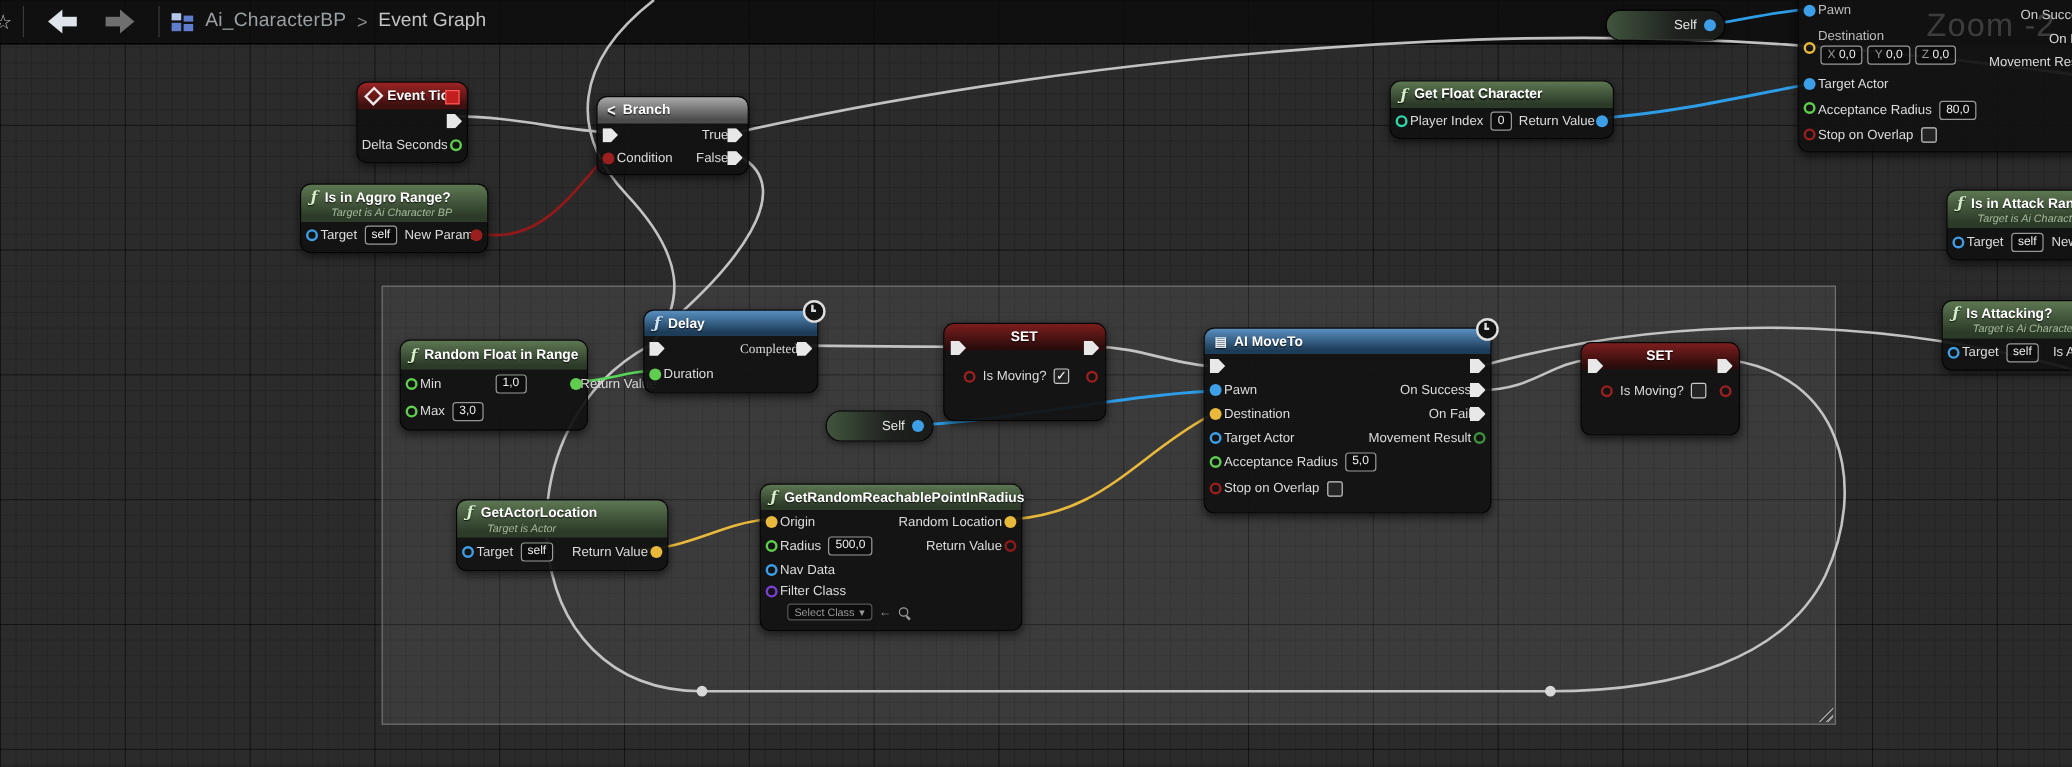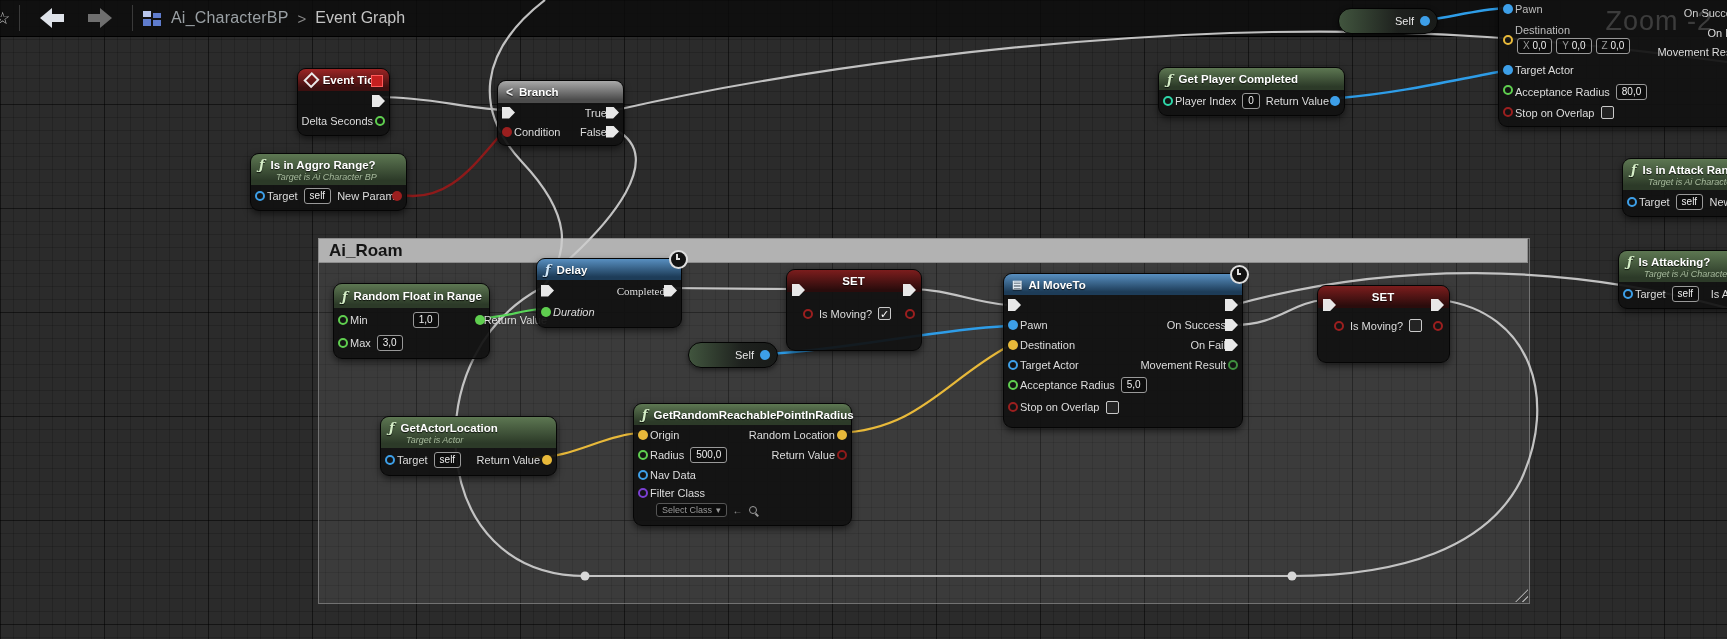--- a/index.html
+++ b/index.html
@@ -115,23 +115,20 @@
     <path d="M532,458 C572,458 602,436 638,433" fill="none" stroke="#e8b93a" stroke-width="2.2"></path>
     <path d="M838,433 C918,430 946,380 1007,347" fill="none" stroke="#e8b93a" stroke-width="2.2"></path>
     <path d="M770,354 C858,348 932,330 1007,326" fill="none" stroke="#2e9de8" stroke-width="2.4"></path>
     <path d="M1340,98 C1408,92 1462,78 1504,71" fill="none" stroke="#2e9de8" stroke-width="2.4"></path>
     <path d="M1428,20 C1455,16 1478,10 1504,8" fill="none" stroke="#2e9de8" stroke-width="2.4"></path>
     <circle cx="585" cy="576" r="4.5" fill="#d8d8d8"></circle>
     <circle cx="1292" cy="576" r="4.5" fill="#d8d8d8"></circle>
   </svg>
 
   <div class="comment">
-    <div class="comment-hdr">
-      <span>Ai_Roam</span>
-    </div>
     <div class="rsz"></div>
   </div>
 
   <div class="topbar">
     <span class="star">☆</span>
     <span class="tb-sep"></span>
     <span class="navbtn back">
         <span class="head"></span>
         <span class="tail"></span>
       </span>
@@ -207,21 +204,21 @@
       <span class="lbl" style="margin-left:auto;">New Param</span>
       <span class="pin abs-r" style="background:#9b1f1f;"></span>
       </div>
     <div style="height:3px;"></div>
   </div>
 
   <div class="node" style="left:1158px;top:67px;width:185px;">
     <div class="nhdr hdr-green">
         <span class="t">
           <span class="fglyph">ƒ</span>
-          <span>Get Player Completed</span>
+          <span>Get Float Character</span>
         </span>
       </div>
     <div class="prow" style="height:22px;">
         <span class="pin abs-l" style="border:2px solid #2fd5a8;"></span>
       <span class="lbl">Player Index</span>
       <span class="vbox">0</span>
       <span class="lbl" style="margin-left:auto;">Return Value</span>
       <span class="pin abs-r" style="background:#3d9fe8;"></span>
       </div>
     <div style="height:3px;"></div>
@@ -260,21 +257,21 @@
         <span class="t">
           <span class="fglyph blue">ƒ</span>
           <span>Delay</span>
         </span>
       </div>
     <div class="prow" style="height:21px;">
         <span class="pin pexec abs-l"></span>
       <span class="lbl" style="margin-left:auto;font-family:Liberation Serif, serif;">Completed</span>
       <span class="pin pexec abs-r"></span>
       </div>
-    <div class="prow" style="height:21px;font-style:italic;">
+    <div class="prow" style="height:21px;">
         <span class="pin abs-l" style="background:#5fce4f;"></span>
       <span class="lbl">Duration</span>
       </div>
     <div style="height:5px;"></div>
   </div>
 
   <div class="node" style="left:786px;top:269px;width:134px;">
     <div class="nhdr hdr-set" style="min-height:16px;">
         <span class="t">
           <span>SET</span>

